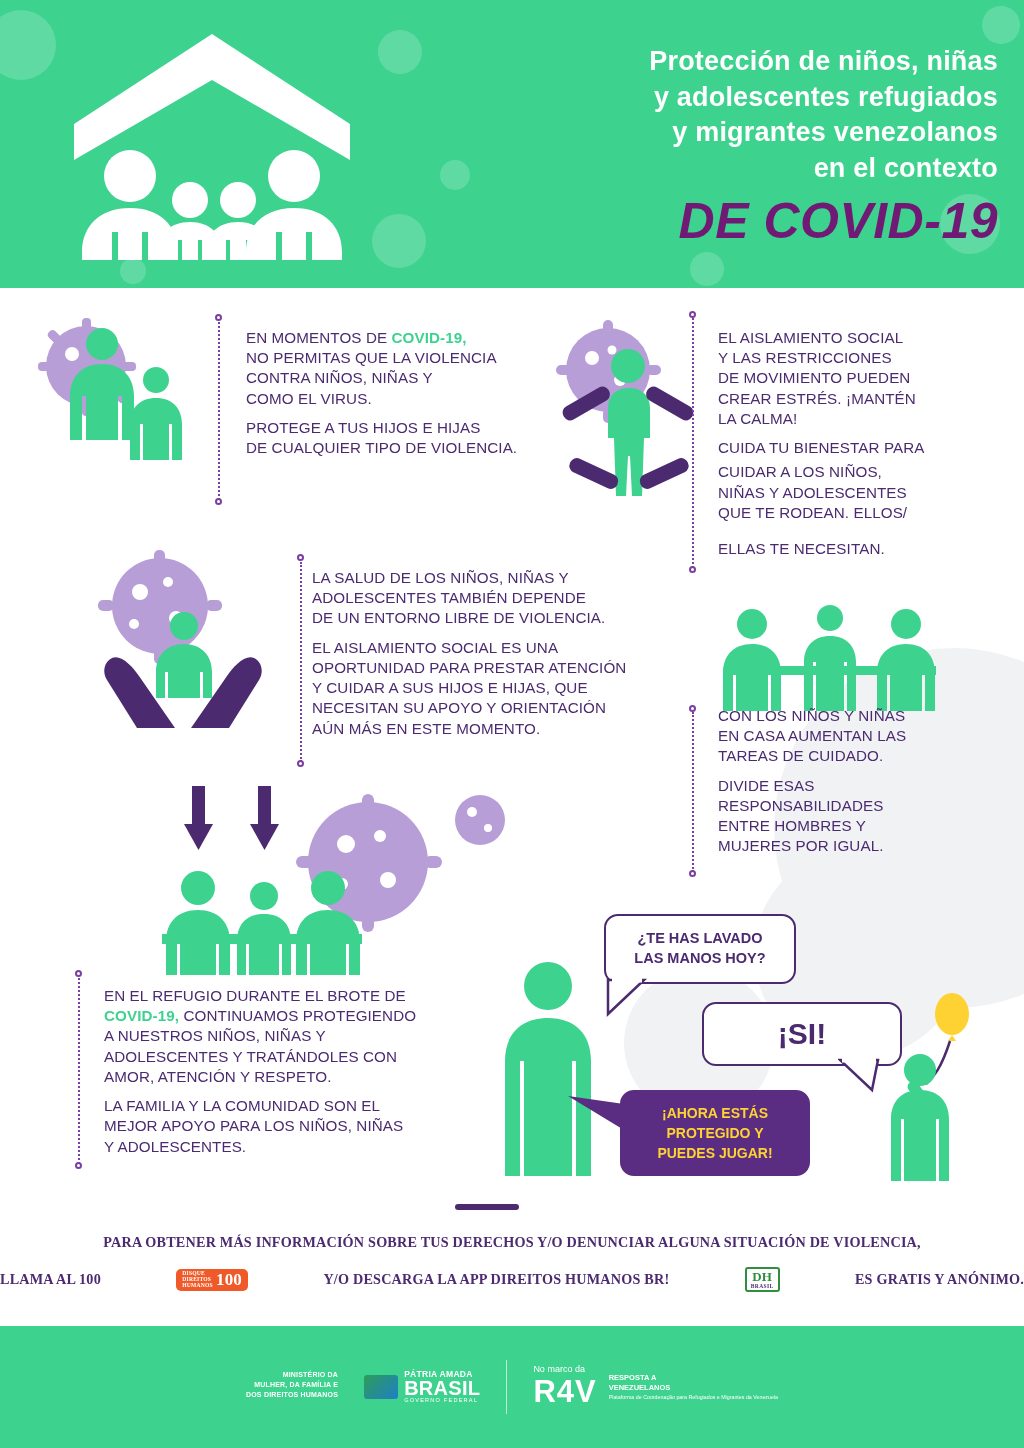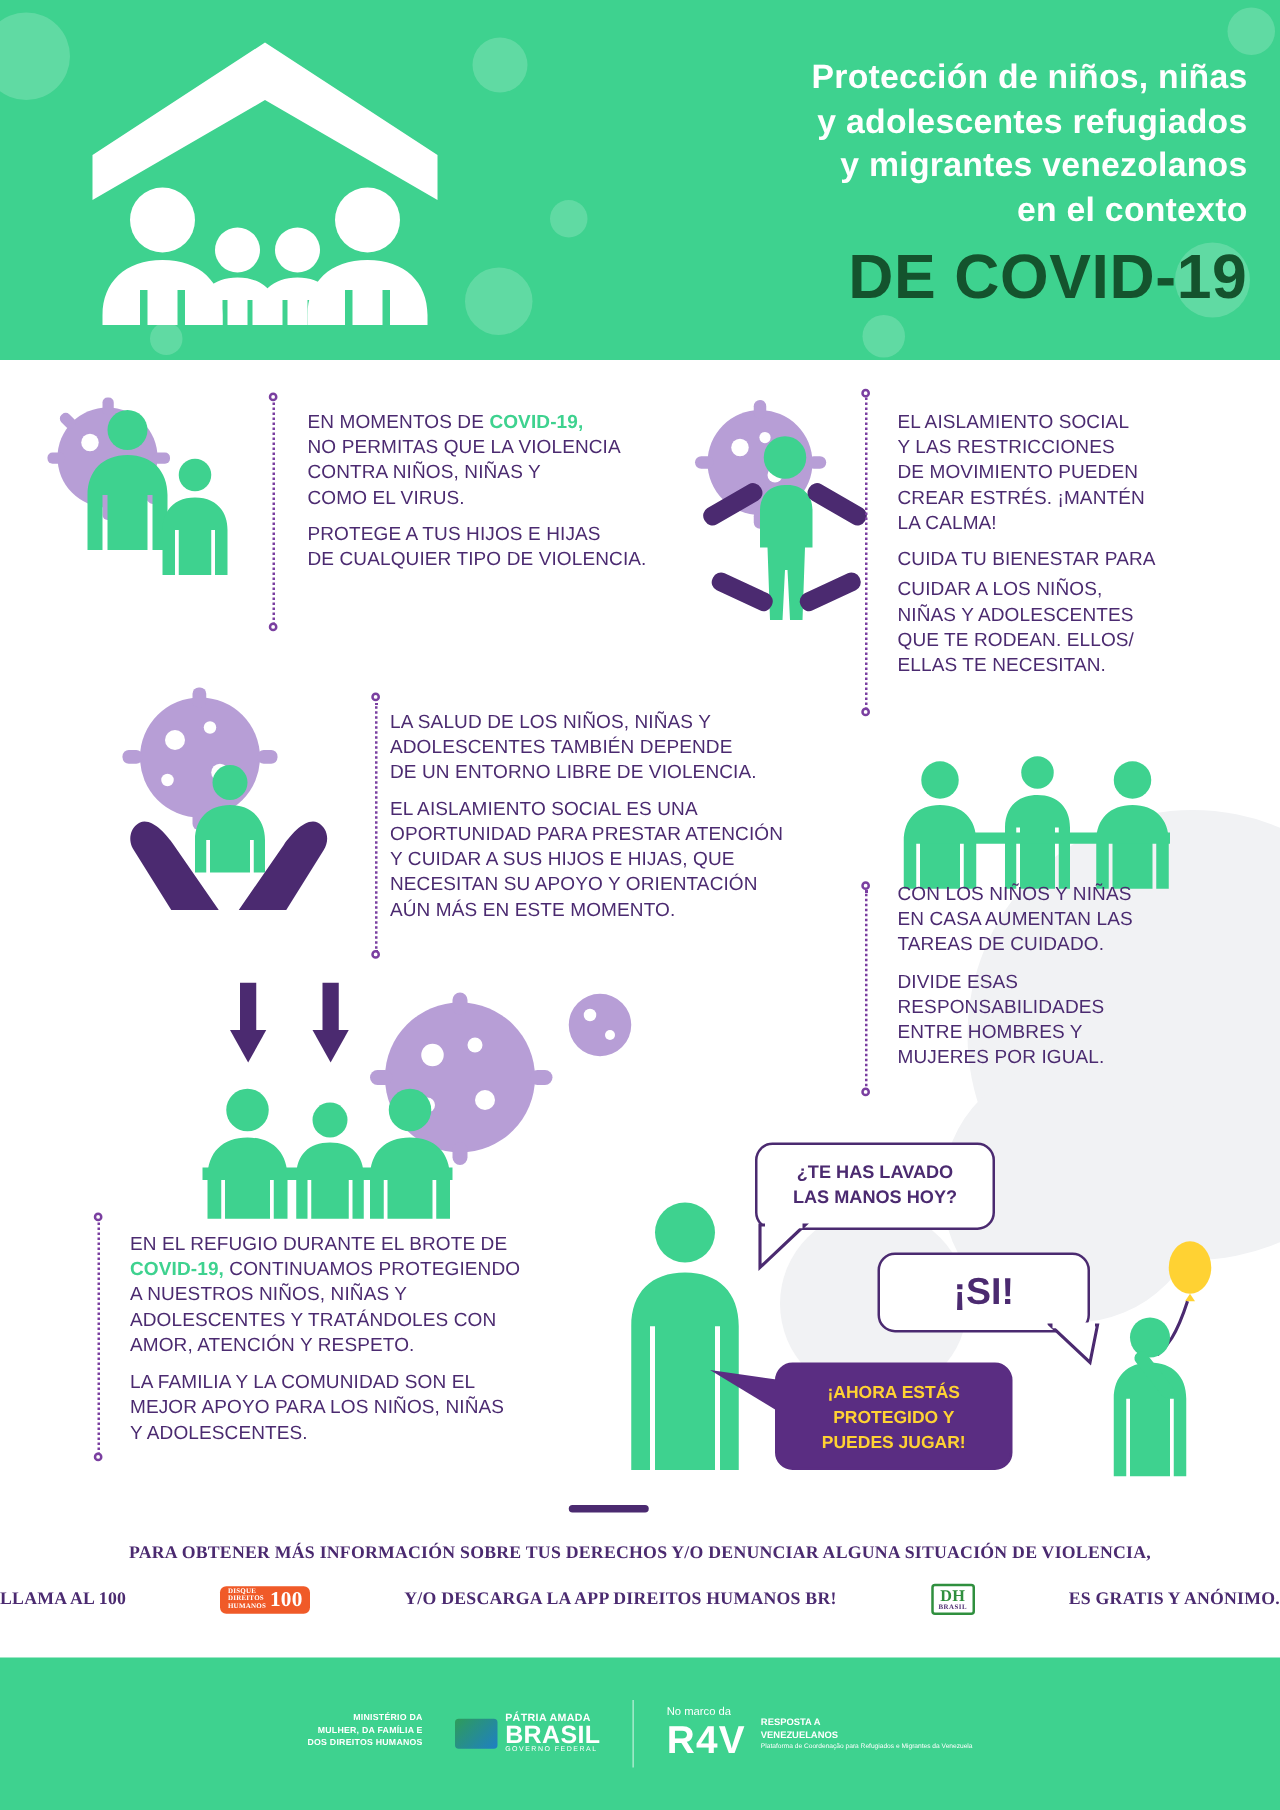--- a/index.html
+++ b/index.html
@@ -20,23 +20,24 @@
   }
   .header .virus-deco { position: absolute; border-radius: 50%; background: rgba(255,255,255,0.18); }
   .header-title {
     position: absolute; right: 26px; top: 44px; width: 620px;
     text-align: right; color: #ffffff;
     font-size: 27px; font-weight: bold; line-height: 1.32;
     letter-spacing: 0.2px;
   }
   .header-covid {
     position: absolute; right: 26px; top: 196px; width: 620px;
-    text-align: right; color: #14532d;
+    text-align: right; color: #701a75;
     font-size: 50px; font-weight: bold; letter-spacing: 0.5px;
     line-height: 1;
+    font-style: italic;
   }
   .logo-family { position: absolute; left: 72px; top: 28px; width: 280px; height: 232px; }
 
   
   .body-bg {
     position: absolute; top: 288px; left: 0; width: 1024px; height: 1000px;
     background: #ffffff;
     overflow: hidden;
   }
   .ghost { position: absolute; background: #f1f2f4; border-radius: 50%; }
@@ -207,21 +208,21 @@
   <div class="tb" style="left:718px;top:328px;width:270px;">
     <p>EL AISLAMIENTO SOCIAL</p>
     <p>Y LAS RESTRICCIONES</p>
     <p>DE MOVIMIENTO PUEDEN</p>
     <p>CREAR ESTRÉS. ¡MANTÉN</p>
     <p>LA CALMA!</p>
     <p class="bold">CUIDA TU BIENESTAR PARA</p>
     <p class="bold" style="margin-top:4px">CUIDAR A LOS NIÑOS,</p>
     <p class="bold" style="margin-top:0">NIÑAS Y ADOLESCENTES</p>
     <p class="bold" style="margin-top:0">QUE TE RODEAN. ELLOS/</p>
-    <p class="bold" style="margin-top:0">ELLAS TE NECESITAN.</p>
+    <p class="bold" style="margin-top:16px">ELLAS TE NECESITAN.</p>
   </div>
 
   <svg style="position:absolute;left:88px;top:548px;width:190px;height:190px;" viewBox="0 0 190 190">
     <circle cx="72" cy="58" r="48" fill="#b79ed6"></circle>
     <g fill="#b79ed6">
       <rect x="66" y="2" width="11" height="16" rx="5"></rect>
         <rect x="66" y="100" width="11" height="16" rx="5"></rect>
       <rect x="10" y="52" width="16" height="11" rx="5"></rect>
         <rect x="118" y="52" width="16" height="11" rx="5"></rect>
     </g>
@@ -337,21 +338,21 @@
 
   <div class="bubble" style="left:604px;top:914px;width:192px;height:70px;flex-direction:column;font-size:14.5px;line-height:1.35;">
     <div>¿TE HAS LAVADO</div>
     <div>LAS MANOS HOY?</div>
   </div>
   <svg style="position:absolute;left:604px;top:978px;width:44px;height:40px;" viewBox="0 0 44 40">
     <path d="M4 2 L40 2 L4 36 Z" fill="#fff" stroke="#4b2a70" stroke-width="2.5"></path>
     <path d="M8 2 L38 2" stroke="#fff" stroke-width="5"></path>
   </svg>
 
-  <div class="bubble" style="left:702px;top:1002px;width:170px;height:64px;font-size:30px;">
+  <div class="bubble" style="left:702px;top:1002px;width:200px;height:64px;font-size:30px;">
     <span>¡SI!</span>
   </div>
   <svg style="position:absolute;left:838px;top:1058px;width:46px;height:36px;" viewBox="0 0 46 36">
     <path d="M2 2 L40 2 L34 32 Z" fill="#fff" stroke="#4b2a70" stroke-width="2.5"></path>
     <path d="M4 2 L38 2" stroke="#fff" stroke-width="5"></path>
   </svg>
 
   <div class="bubble purple" style="left:620px;top:1090px;width:190px;height:86px;flex-direction:column;font-size:14px;line-height:1.45;">
     <div>¡AHORA ESTÁS</div>
     <div>PROTEGIDO Y</div>

